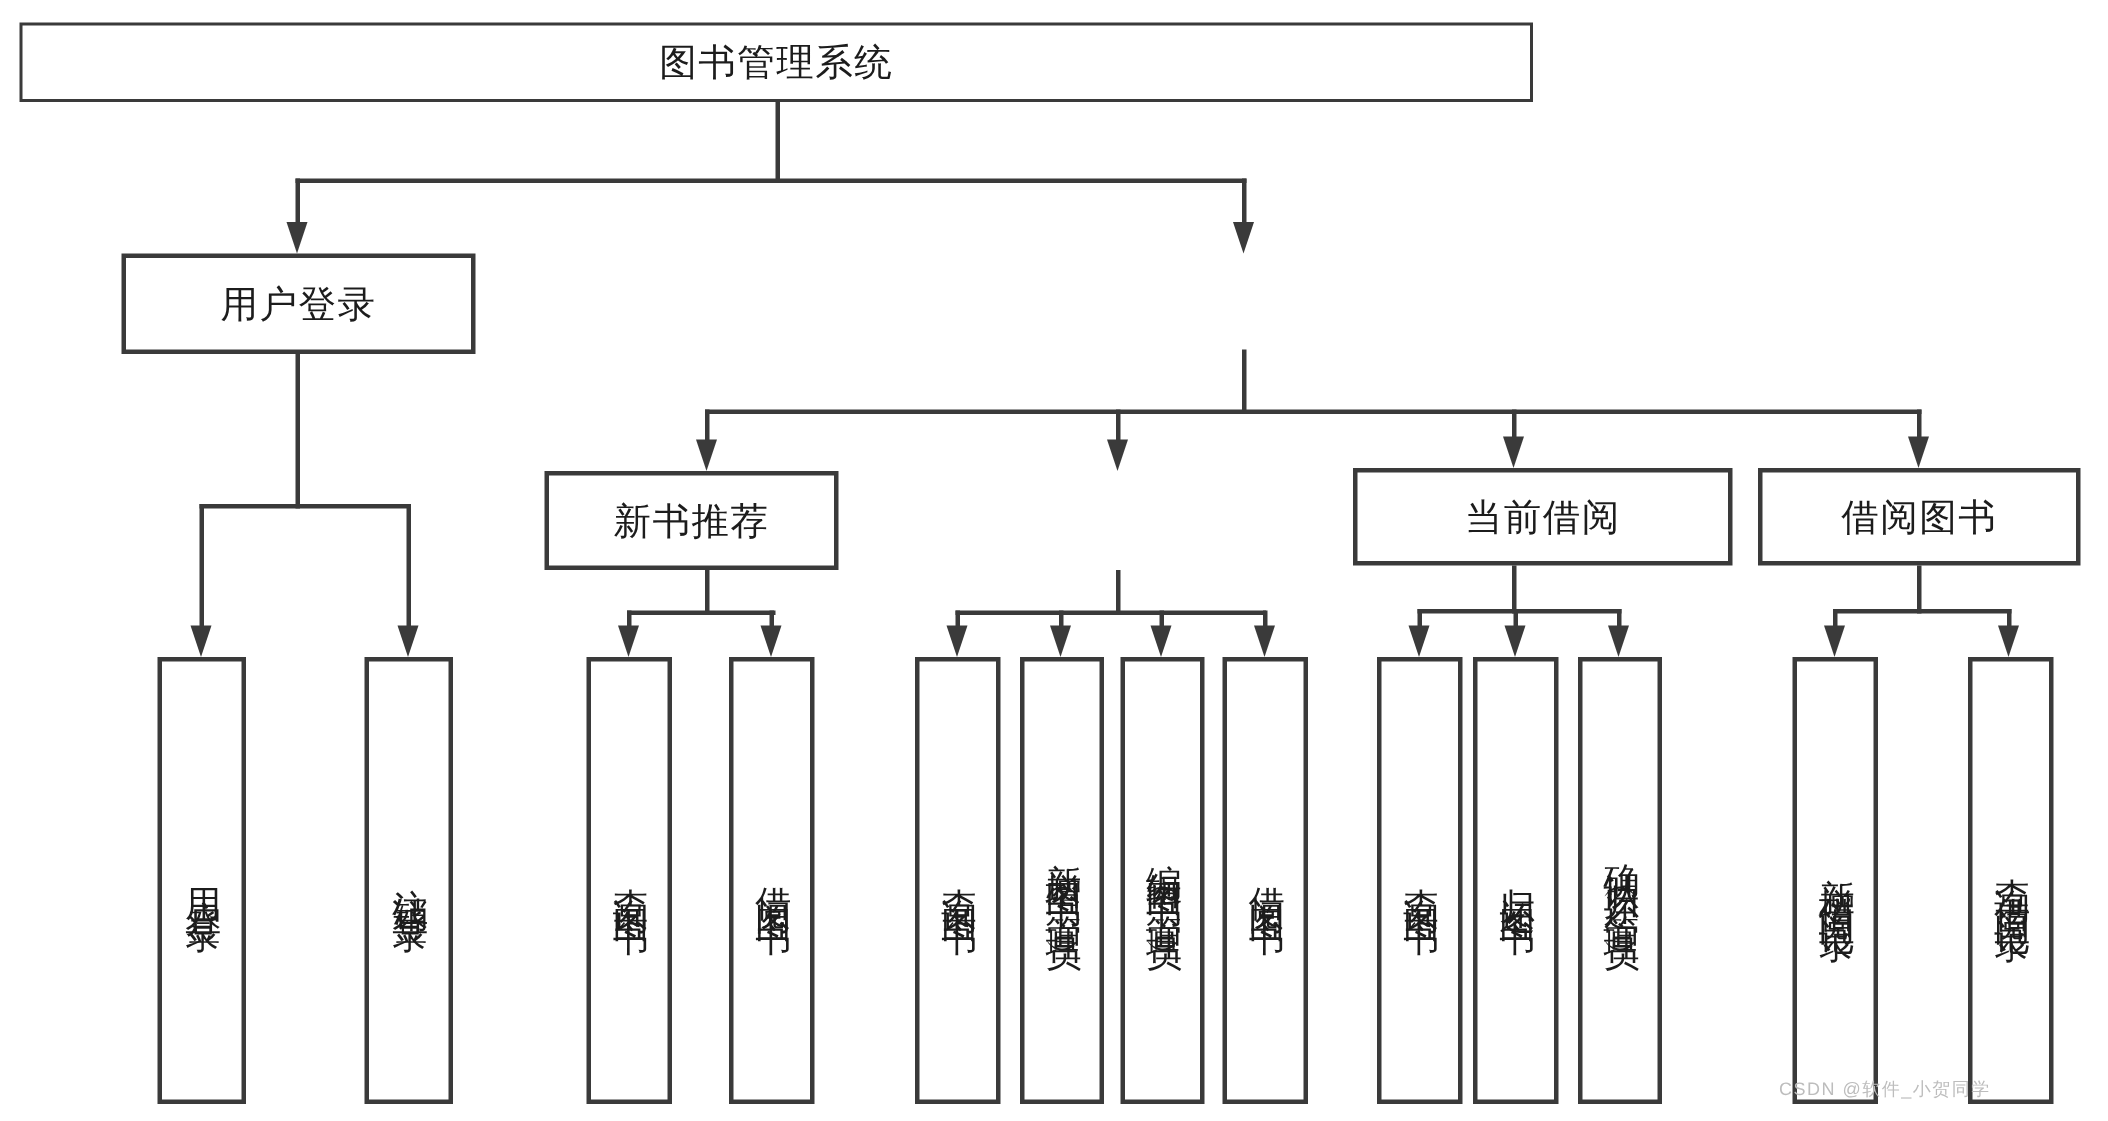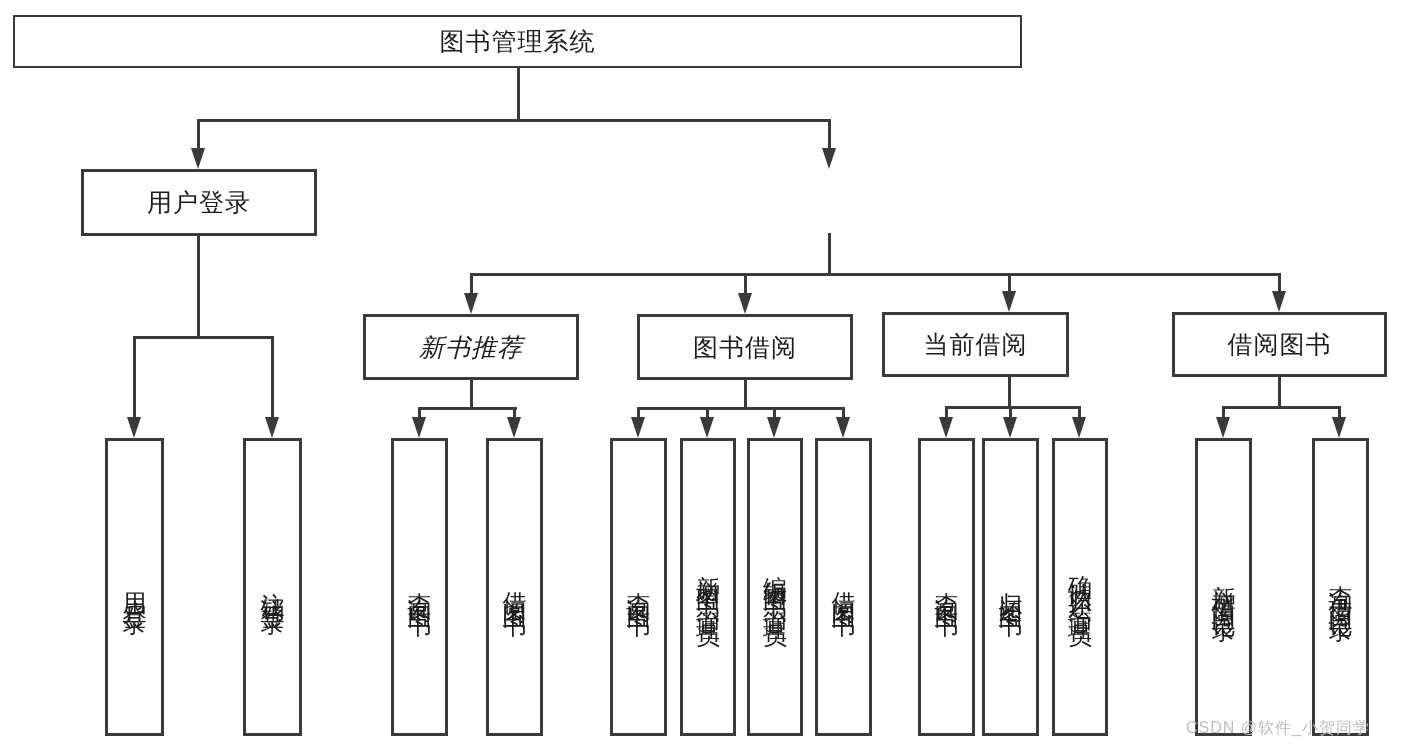--- a/index.html
+++ b/index.html
@@ -33,42 +33,41 @@
   .line{position:absolute;background:#3a3a3a;}
   .ah{
     position:absolute;width:0;height:0;
     border-left:7px solid transparent;
     border-right:7px solid transparent;
     border-top:21px solid #3a3a3a;
   }
   .watermark{
     position:absolute;
     left:1186px;top:718px;
-    font-size:16px;
+    font-size:12px;
     color:#bdbdbd;
     letter-spacing:1px;
     white-space:nowrap;
     z-index:5;
   }
 </style>
 </head>
 <body>
 
 <div class="canvas">
 
   <div class="box root" style="left:13px;top:15px;width:1009px;height:53px;">图书管理系统</div>
 
   <div class="box" style="left:81px;top:169px;width:236px;height:67px;">用户登录</div>
 
 
-  <div class="box" style="left:363px;top:314px;width:216px;height:66px;font-style:italic;">新书推荐</div>
+  <div class="box" style="left:363px;top:314px;width:196px;height:66px;">新书推荐</div>
 
-  <div class="box" style="left:637px;top:314px;width:216px;height:66px;">图书借阅</div>
 
-  <div class="box" style="left:882px;top:312px;width:187px;height:65px;">当前借阅</div>
+  <div class="box" style="left:902px;top:312px;width:253px;height:65px;">当前借阅</div>
 
   <div class="box" style="left:1172px;top:312px;width:215px;height:65px;">借阅图书</div>
 
   <div class="box v" style="left:105px;top:438px;width:59px;height:298px;">用户登录</div>
 
   <div class="box v" style="left:243px;top:438px;width:59px;height:298px;">注销登录</div>
 
   <div class="box v" style="left:391px;top:438px;width:57px;height:298px;">查询图书</div>
 
   <div class="box v" style="left:486px;top:438px;width:57px;height:298px;">借阅图书</div>

